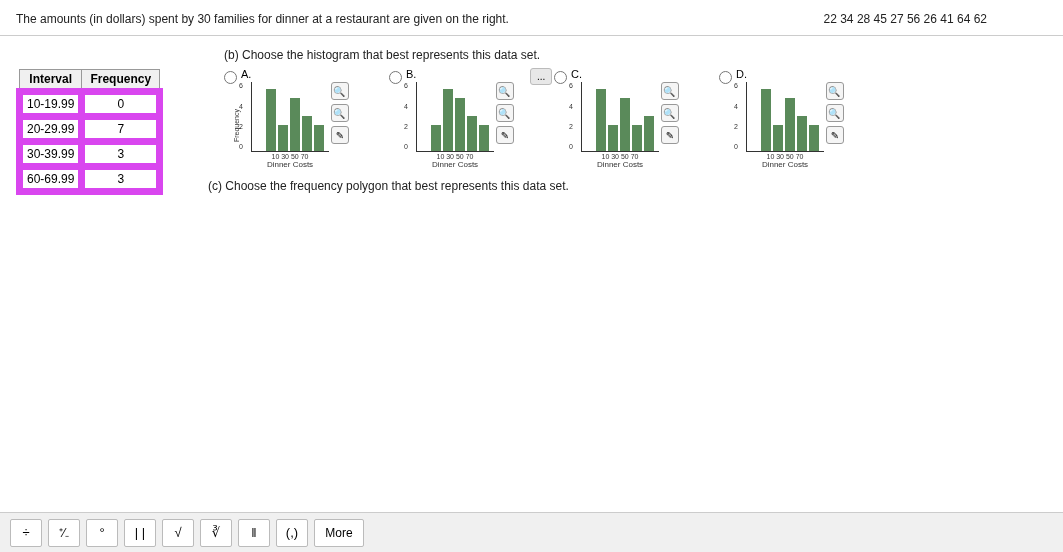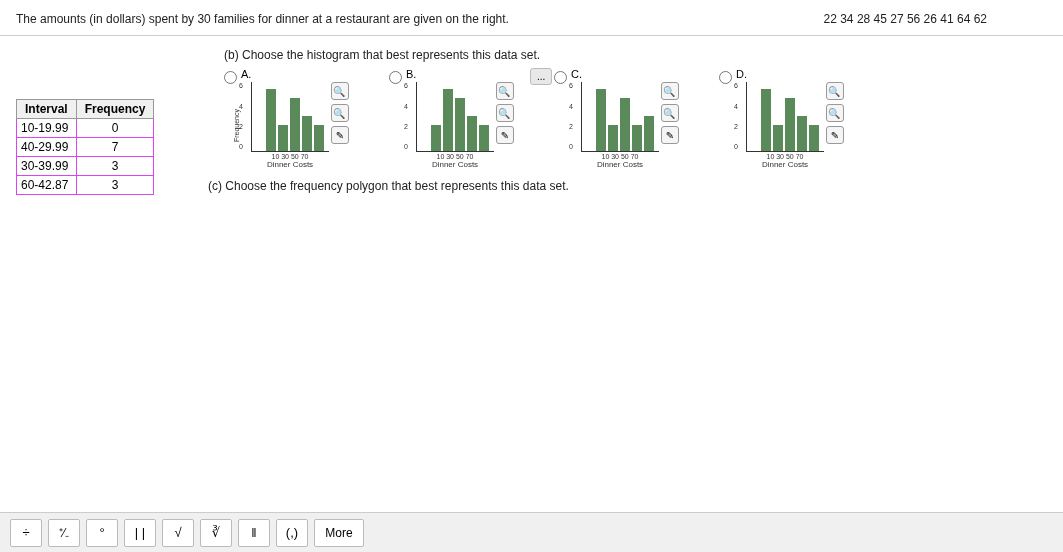--- a/index.html
+++ b/index.html
@@ -65,21 +65,21 @@
 
     .freq-table th {
       font-weight: bold;
       border: 1px solid #999;
       padding: 2px 8px;
       background: #f0f0f0;
       text-align: center;
     }
 
     .freq-table td {
-      border: 1px solid #d946ef;
+      border: 7px solid #d946ef;
       padding: 2px 4px;
       text-align: center;
     }
 
     .freq-table td:first-child {
       text-align: left;
     }
 
     
     .part-b-label {
@@ -217,29 +217,29 @@
             <th>Interval</th>
             <th>Frequency</th>
           </tr>
         </thead>
         <tbody id="freq-tbody">
         <tr>
               <td>10-19.99</td>
               <td>0</td>
             </tr>
             <tr>
-              <td>40-29.99</td>
+              <td>20-29.99</td>
               <td>7</td>
             </tr>
             <tr>
               <td>30-39.99</td>
               <td>3</td>
             </tr>
             <tr>
-              <td>60-42.87</td>
+              <td>60-69.99</td>
               <td>3</td>
             </tr>
           </tbody>
       </table>
     </div>
 
     <div style="flex:1;">
       <div class="part-b-label">(b) Choose the histogram that best represents this data set.</div>
 
       <div class="histogram-options">

